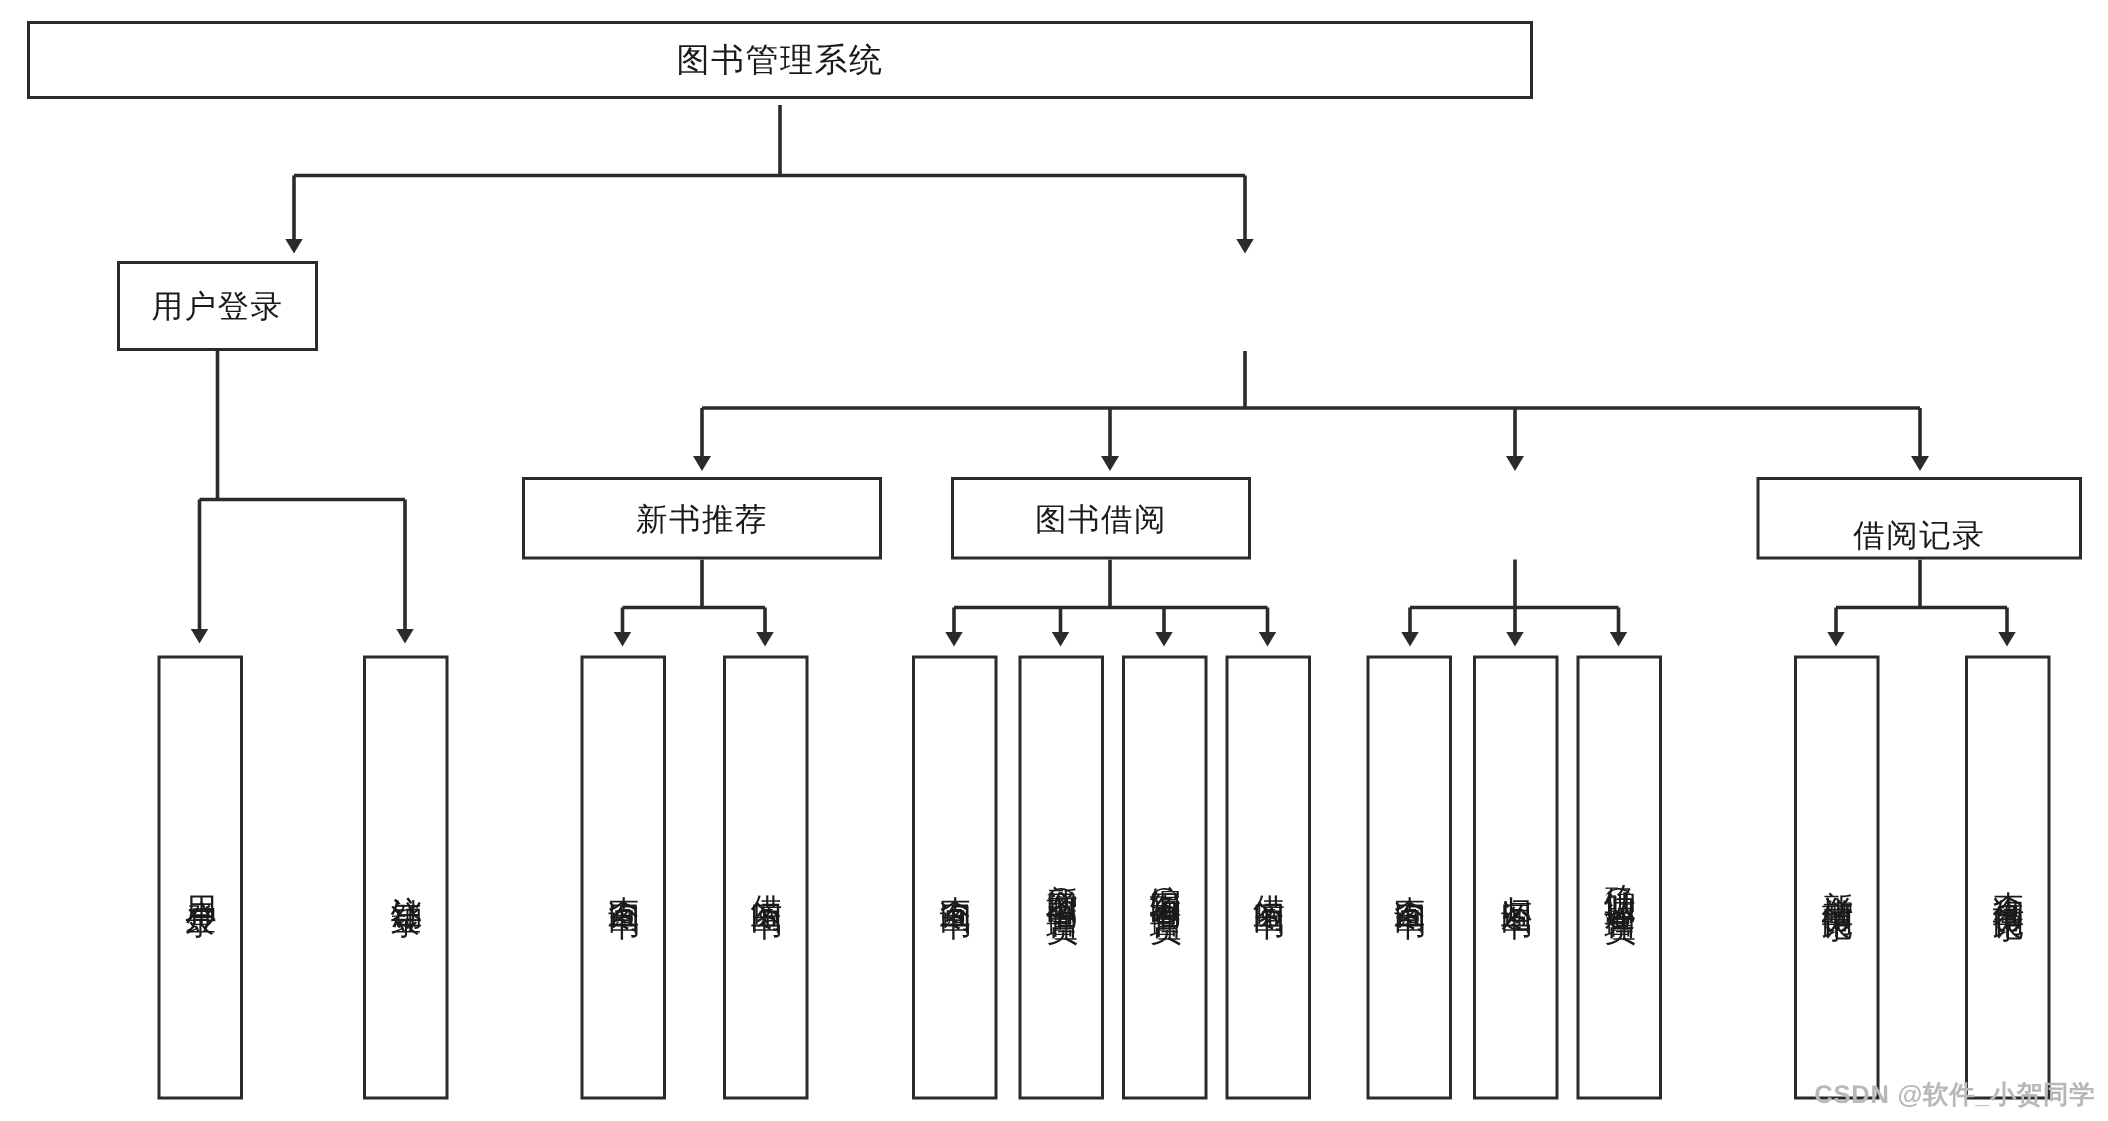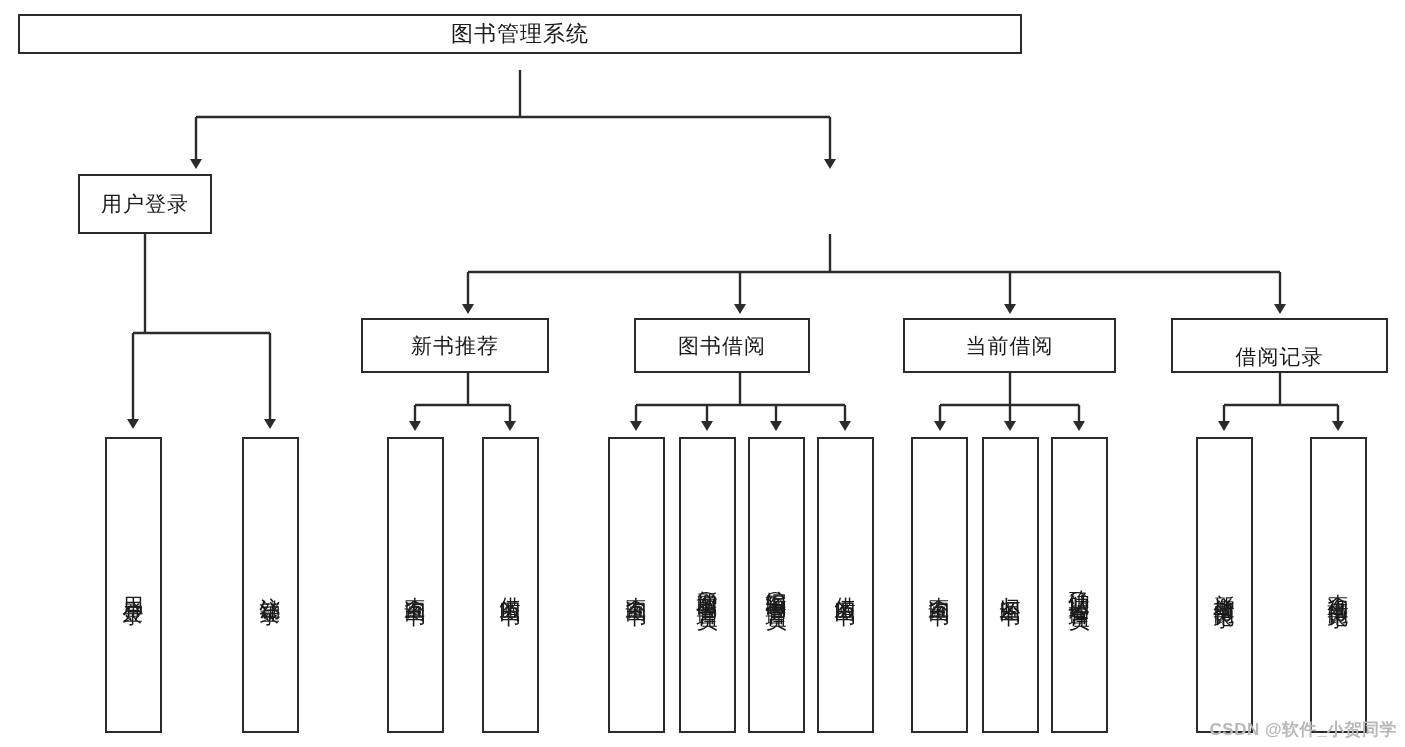--- a/index.html
+++ b/index.html
@@ -121,36 +121,33 @@
       <path d="M1010,405 L1010,422" marker-end="url(#arrow)"></path>
       <path d="M1079,405 L1079,422" marker-end="url(#arrow)"></path>
 
       <path d="M1280,373 L1280,405"></path>
       <path d="M1224,405 L1338,405"></path>
       <path d="M1224,405 L1224,422" marker-end="url(#arrow)"></path>
       <path d="M1338,405 L1338,422" marker-end="url(#arrow)"></path>
     </g>
   </svg>
 
-  <div class="node root" style="left:18px; top:14px; width:1004px; height:40px;">
+  <div class="node root" style="left:18px; top:14px; width:1004px; height:52px;">
     <span class="hlabel">图书管理系统</span>
   </div>
 
   <div class="node lvl1" style="left:78px; top:174px; width:134px; height:60px;">
     <span class="hlabel">用户登录</span>
   </div>
 
-  <div class="node lvl2" style="left:361px; top:318px; width:188px; height:55px;">
+  <div class="node lvl2" style="left:348px; top:318px; width:240px; height:55px;">
     <span class="hlabel">新书推荐</span>
   </div>
-  <div class="node lvl2" style="left:634px; top:318px; width:176px; height:55px;">
+  <div class="node lvl2" style="left:634px; top:318px; width:200px; height:55px;">
     <span class="hlabel">图书借阅</span>
-  </div>
-  <div class="node lvl2" style="left:903px; top:318px; width:213px; height:55px;">
-    <span class="hlabel">当前借阅</span>
   </div>
   <div class="node lvl2" style="left:1171px; top:318px; width:217px; height:55px;align-items:flex-end;">
     <span class="hlabel">借阅记录</span>
   </div>
 
   <div class="node leaf" style="left:105px; top:437px; width:57px; height:296px;">
     <span class="vlabel">用户登录</span>
   </div>
   <div class="node leaf" style="left:242px; top:437px; width:57px; height:296px;">
     <span class="vlabel">注销登录</span>

